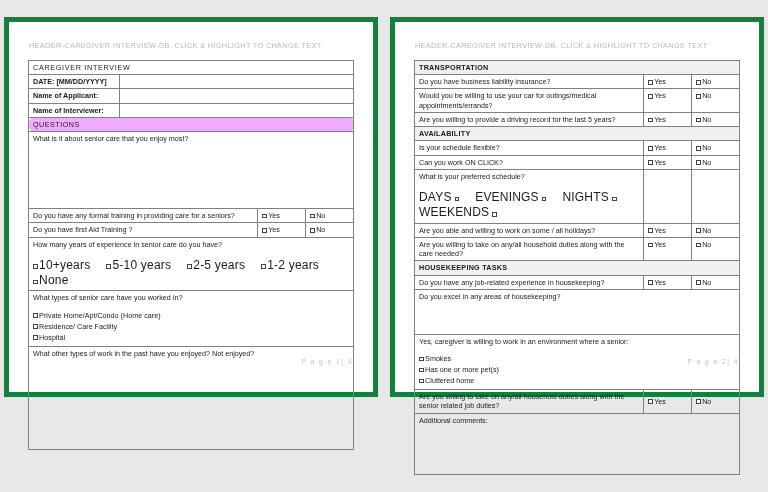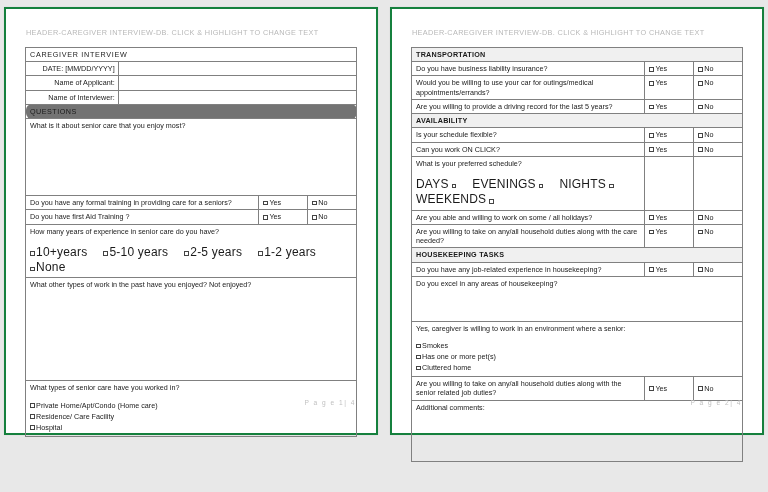--- a/index.html
+++ b/index.html
@@ -15,25 +15,25 @@
     position: relative;
     width: 768px;
     height: 492px;
     background: #e8e8e8;
     display: flex;
     justify-content: space-between;
   }
   .page {
     position: relative;
     width: 374px;
-    height: 428px;
+    height: 380px;
     background: #ffffff;
-    border: 2px solid #15803d;
+    border: 5px solid #15803d;
     box-sizing: border-box;
-    margin-top: 7px;
+    margin-top: 17px;
     box-shadow: 0 0 1px rgba(0,0,0,0.12);
   }
   .page-left { margin-left: 4px; }
   .page-right { margin-right: 4px; }
 
   .doc-header {
     position: absolute;
     top: 19px;
     left: 20px;
     right: 14px;
@@ -71,39 +71,38 @@
   td.title-cell {
     font-size: 14.5px;
     letter-spacing: 0.7px;
     padding: 5px 6px 6px 7px;
     font-weight: normal;
     color: #000;
     border-radius: 7px;
   }
   
   td.lbl {
-    font-weight: normal;
+    font-weight: bold;
     font-size: 6.9px;
     padding-top: 5px;
     padding-bottom: 5px;
-    text-align: right;
   }
   td.blank { }
 
   
   td.section {
     background: #f0f0f0;
     font-weight: bold;
     font-size: 7.6px;
     letter-spacing: 0.25px;
     padding: 3px 4px 3px 5px;
     color: #000;
   }
   td.section-big {
-    background: #737373;
+    background: #f0abfc;
     font-weight: normal;
     font-size: 13px;
     letter-spacing: 0.5px;
     padding: 2px 4px 3px 6px;
     color: #000;
     border-radius: 6px;
   }
 
   
   td.yn {
@@ -221,33 +220,33 @@
         <tr>
           <td colspan="4">
             <span class="q-text">How many years of experience in senior care do you have?</span>
             <span class="opts-inline" style="display:block">
               <span class="opt-sp"><span class="cb"></span><span>10+years</span></span><span class="opt-sp"><span class="cb"></span><span>5-10 years</span></span><span class="opt-sp"><span class="cb"></span><span>2-5 years</span></span><span class="opt-sp"><span class="cb"></span><span>1-2 years</span></span><span class="opt-sp"><span class="cb"></span><span>None</span></span>
             </span>
           </td>
         </tr>
 
         <tr>
-          <td colspan="4" style="height:98px">
-            <span class="q-text">What other types of work in the past have you enjoyed? Not enjoyed?</span>
-          </td>
-        </tr>
-
-        <tr>
           <td colspan="4" style="height:44px">
             <span class="q-text">What types of senior care have you worked in?</span>
             <span class="opts-stack" style="display:block">
               <span style="display:block"><span class="cb"></span><span>Private Home/Apt/Condo (Home care)</span></span>
               <span style="display:block"><span class="cb"></span><span>Residence/ Care Facility</span></span>
               <span style="display:block"><span class="cb"></span><span>Hospital</span></span>
             </span>
+          </td>
+        </tr>
+
+        <tr>
+          <td colspan="4" style="height:98px">
+            <span class="q-text">What other types of work in the past have you enjoyed? Not enjoyed?</span>
           </td>
         </tr>
       </tbody>
         </table>
     </div>
 
     <div class="footer">P a g e  1| 4</div>
   </div>
 
   <div class="page page-right">

